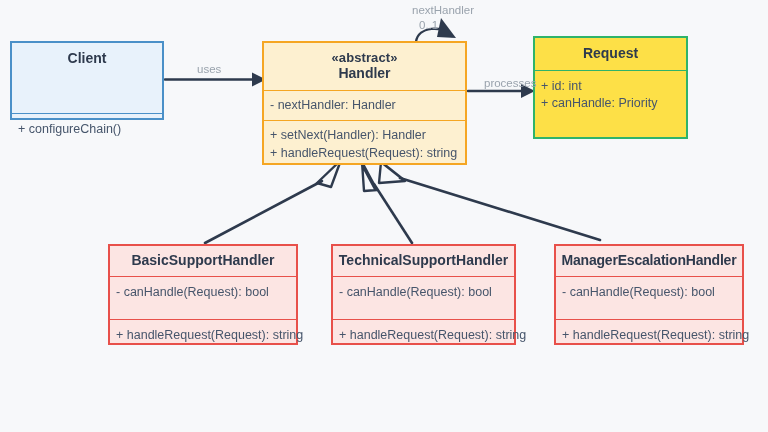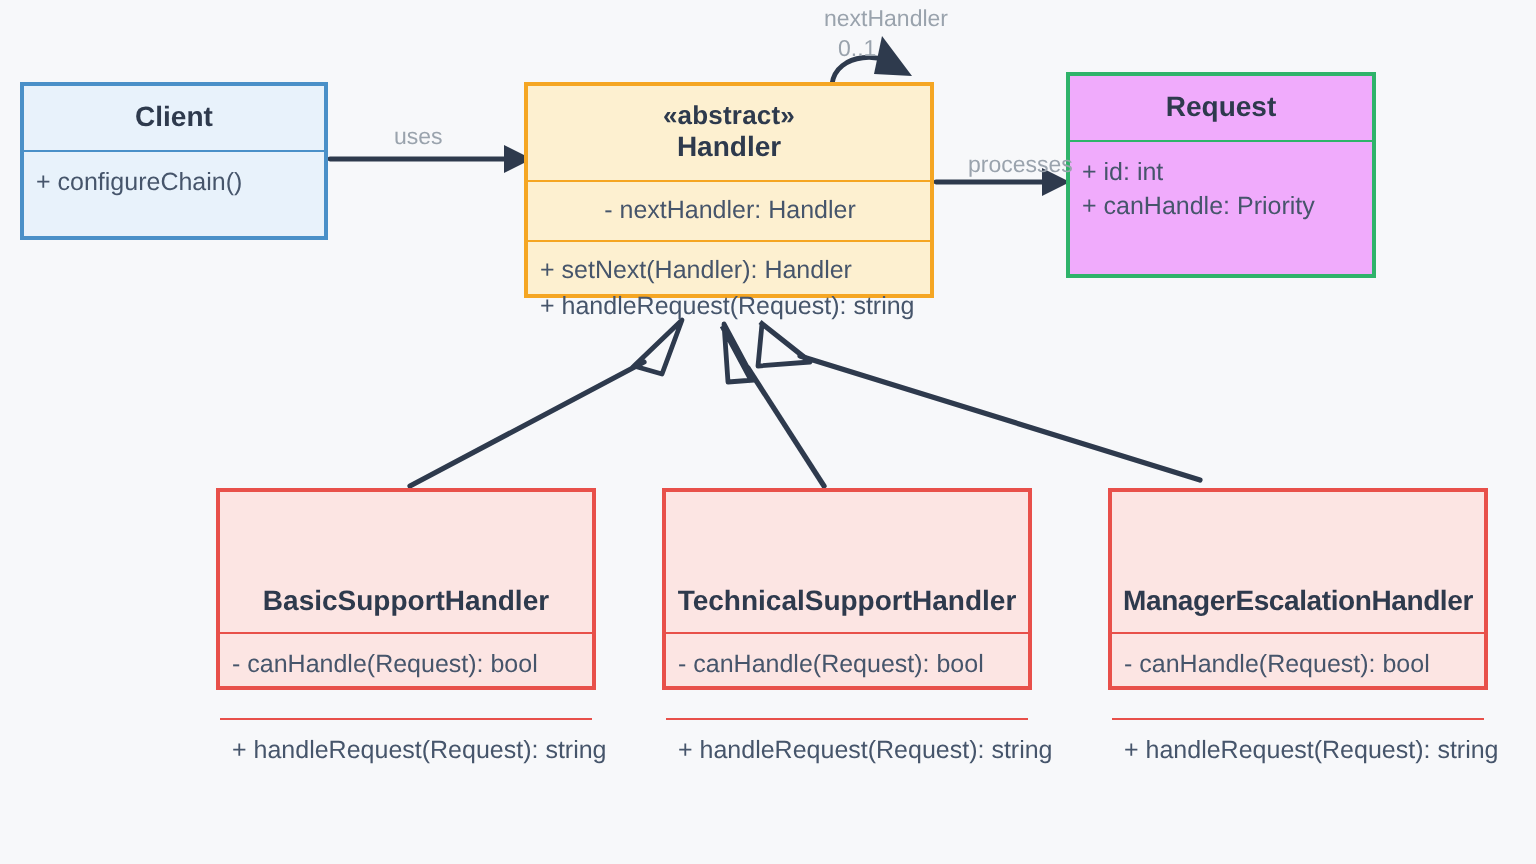--- a/index.html
+++ b/index.html
@@ -69,38 +69,38 @@
   }
   .uml-section .member {
     display: block;
   }
 
   
   .c-blue   { border-color: #4a90c8; background: #e8f2fb; }
   .c-blue  .uml-section { border-top-color: #4a90c8; }
   .c-orange { border-color: #f5a623; background: #fdf0d0; }
   .c-orange .uml-section { border-top-color: #f5a623; }
-  .c-green  { border-color: #2fb36a; background: #f0abfc; }
+  .c-green  { border-color: #2fb36a; background: #fde047; }
   .c-green  .uml-section { border-top-color: #2fb36a; }
   .c-red    { border-color: #e8504a; background: #fce5e3; }
   .c-red    .uml-section { border-top-color: #e8504a; }
 
   
-  #cls-client   { left: 10px;  top: 41px;  width: 154px; height: 79px; }
+  #cls-client   { left: 10px;  top: 41px;  width: 154px; height: 79px; gap: 38px; }
   #cls-client  .uml-section { flex: 1 1 auto; }
 
-  #cls-handler  { left: 262px; top: 41px;  width: 205px; height: 108px; }
-  #cls-handler  .sec-attrs  { height: 30px; padding-top: 6px; text-align: center; }
+  #cls-handler  { left: 262px; top: 41px;  width: 205px; height: 124px; }
+  #cls-handler  .sec-attrs  { height: 30px; padding-top: 6px; }
   #cls-handler  .sec-ops    { flex: 1 1 auto; padding-top: 6px; }
 
   #cls-request  { left: 533px; top: 36px;  width: 155px; height: 103px; }
   #cls-request .uml-section { flex: 1 1 auto; }
 
   .cls-sub { top: 244px; width: 190px; height: 101px; }
-  .cls-sub .uml-header { padding: 6px 1px 7px 1px; margin-top: 40px; }
+  .cls-sub .uml-header { padding: 6px 1px 7px 1px; }
   .cls-sub .sec-attrs { height: 48px; padding: 7px 2px 18px 6px; }
   .cls-sub .sec-ops   { flex: 1 1 auto; padding: 7px 2px 7px 6px; }
   #cls-basic   { left: 108px; }
   #cls-tech    { left: 331px; width: 185px; }
   #cls-manager { left: 554px; width: 190px; }
   #cls-manager .uml-header { letter-spacing: -0.2px; }
 
   .edge-label {
     position: absolute;
     font-size: 11.5px;

